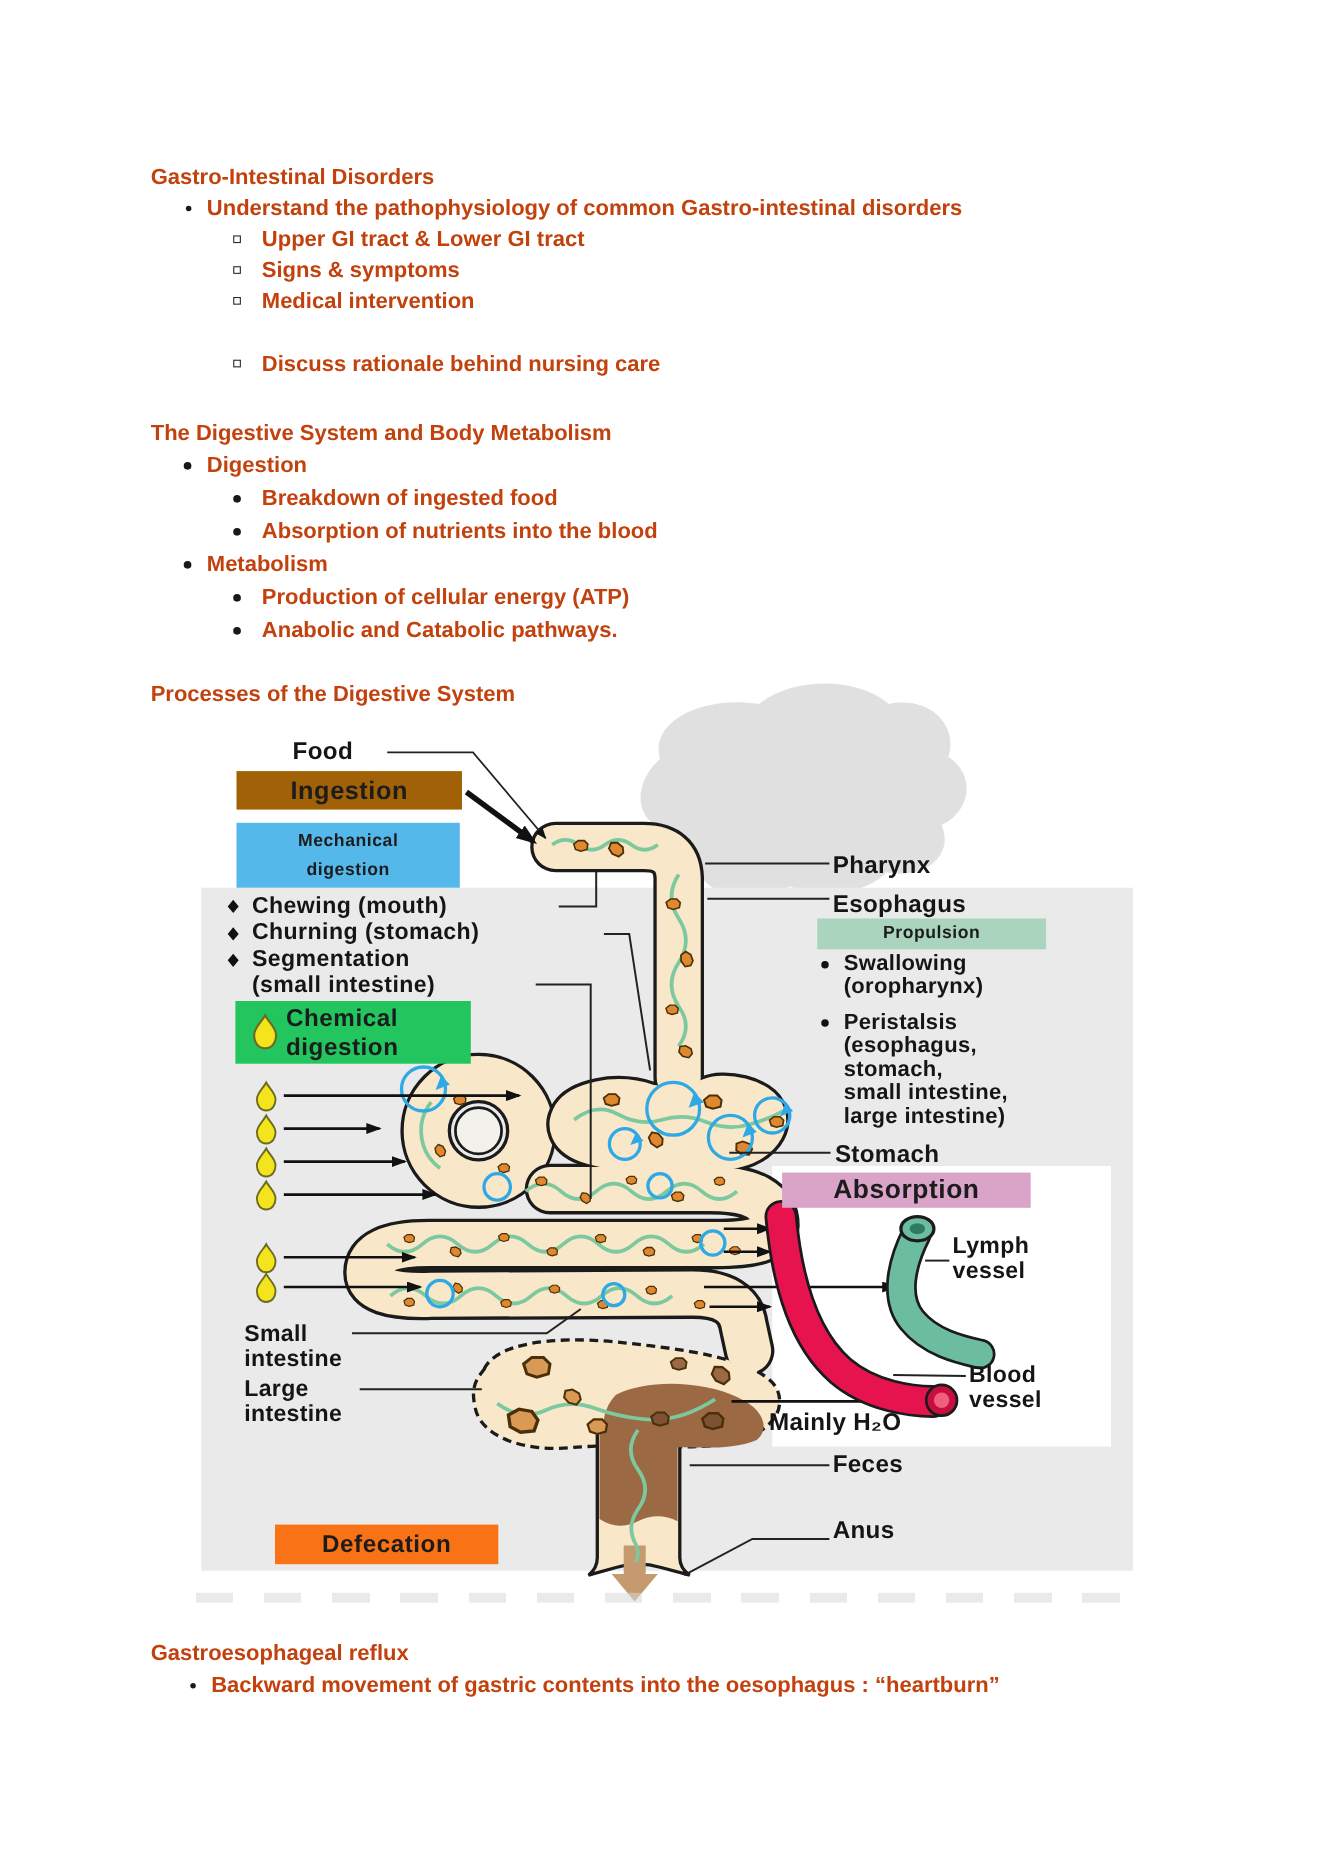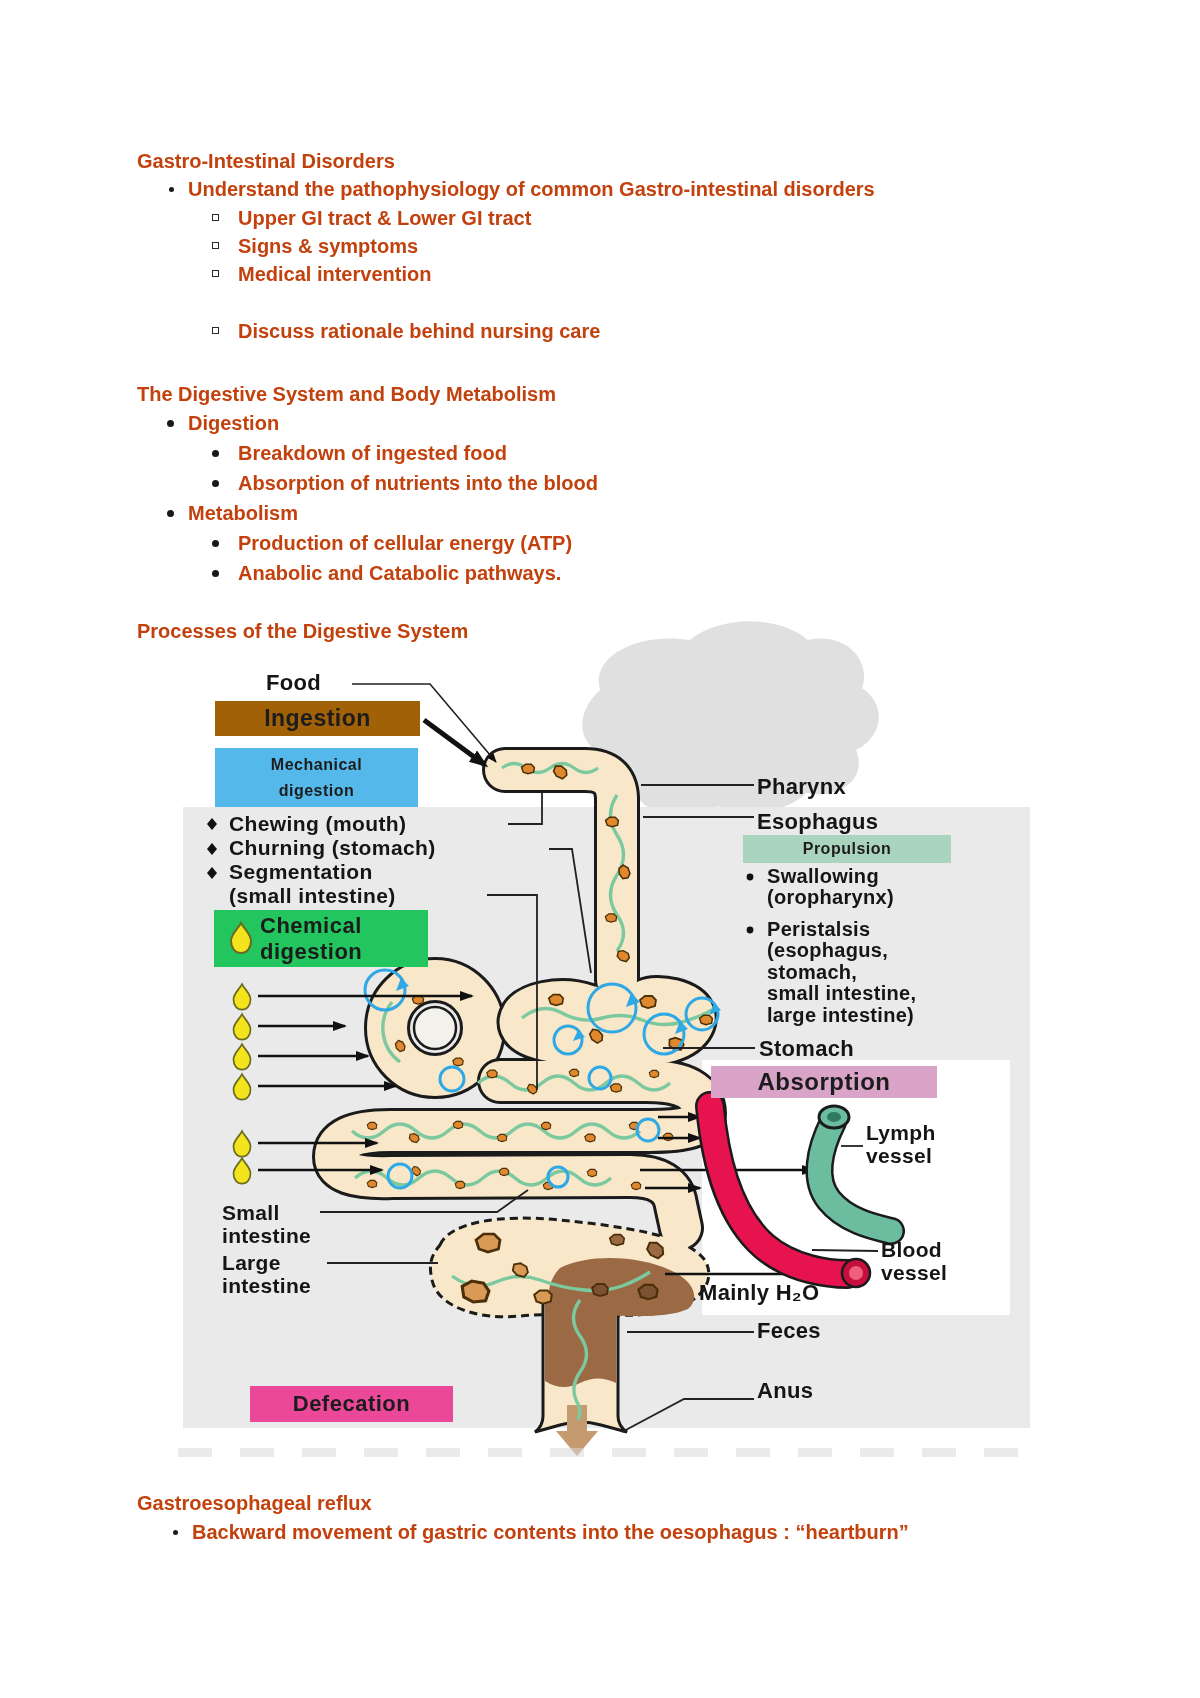--- a/index.html
+++ b/index.html
@@ -257,21 +257,21 @@
       <div>Chemical</div>
       <div>digestion</div>
     </div>
   </div>
   <div class="dbox" id="box-propulsion" style="left: 743px; top: 835px; width: 208px; height: 28px; background-color: rgb(170, 212, 190);">
     <span>Propulsion</span>
   </div>
   <div class="dbox" id="box-absorption" style="left: 711px; top: 1066px; width: 226px; height: 32px; background-color: rgb(217, 164, 200);">
     <span>Absorption</span>
   </div>
-  <div class="dbox" id="box-defecation" style="left: 250px; top: 1386px; width: 203px; height: 36px; background-color: #ec4899;">
+  <div class="dbox" id="box-defecation" style="left: 250px; top: 1386px; width: 203px; height: 36px; background-color: #f97316;">
     <span>Defecation</span>
   </div>
 
   <div class="dlab" style="left:266px;top:671px;">Food</div>
   <div class="dlab" style="left:757px;top:775px;">Pharynx</div>
   <div class="dlab" style="left:757px;top:810px;">Esophagus</div>
   <div class="dlab" style="left:759px;top:1037px;">Stomach</div>
   <div class="dlab sm" style="left:866px;top:1121px;">
     <div>Lymph</div>
     <div>vessel</div>

